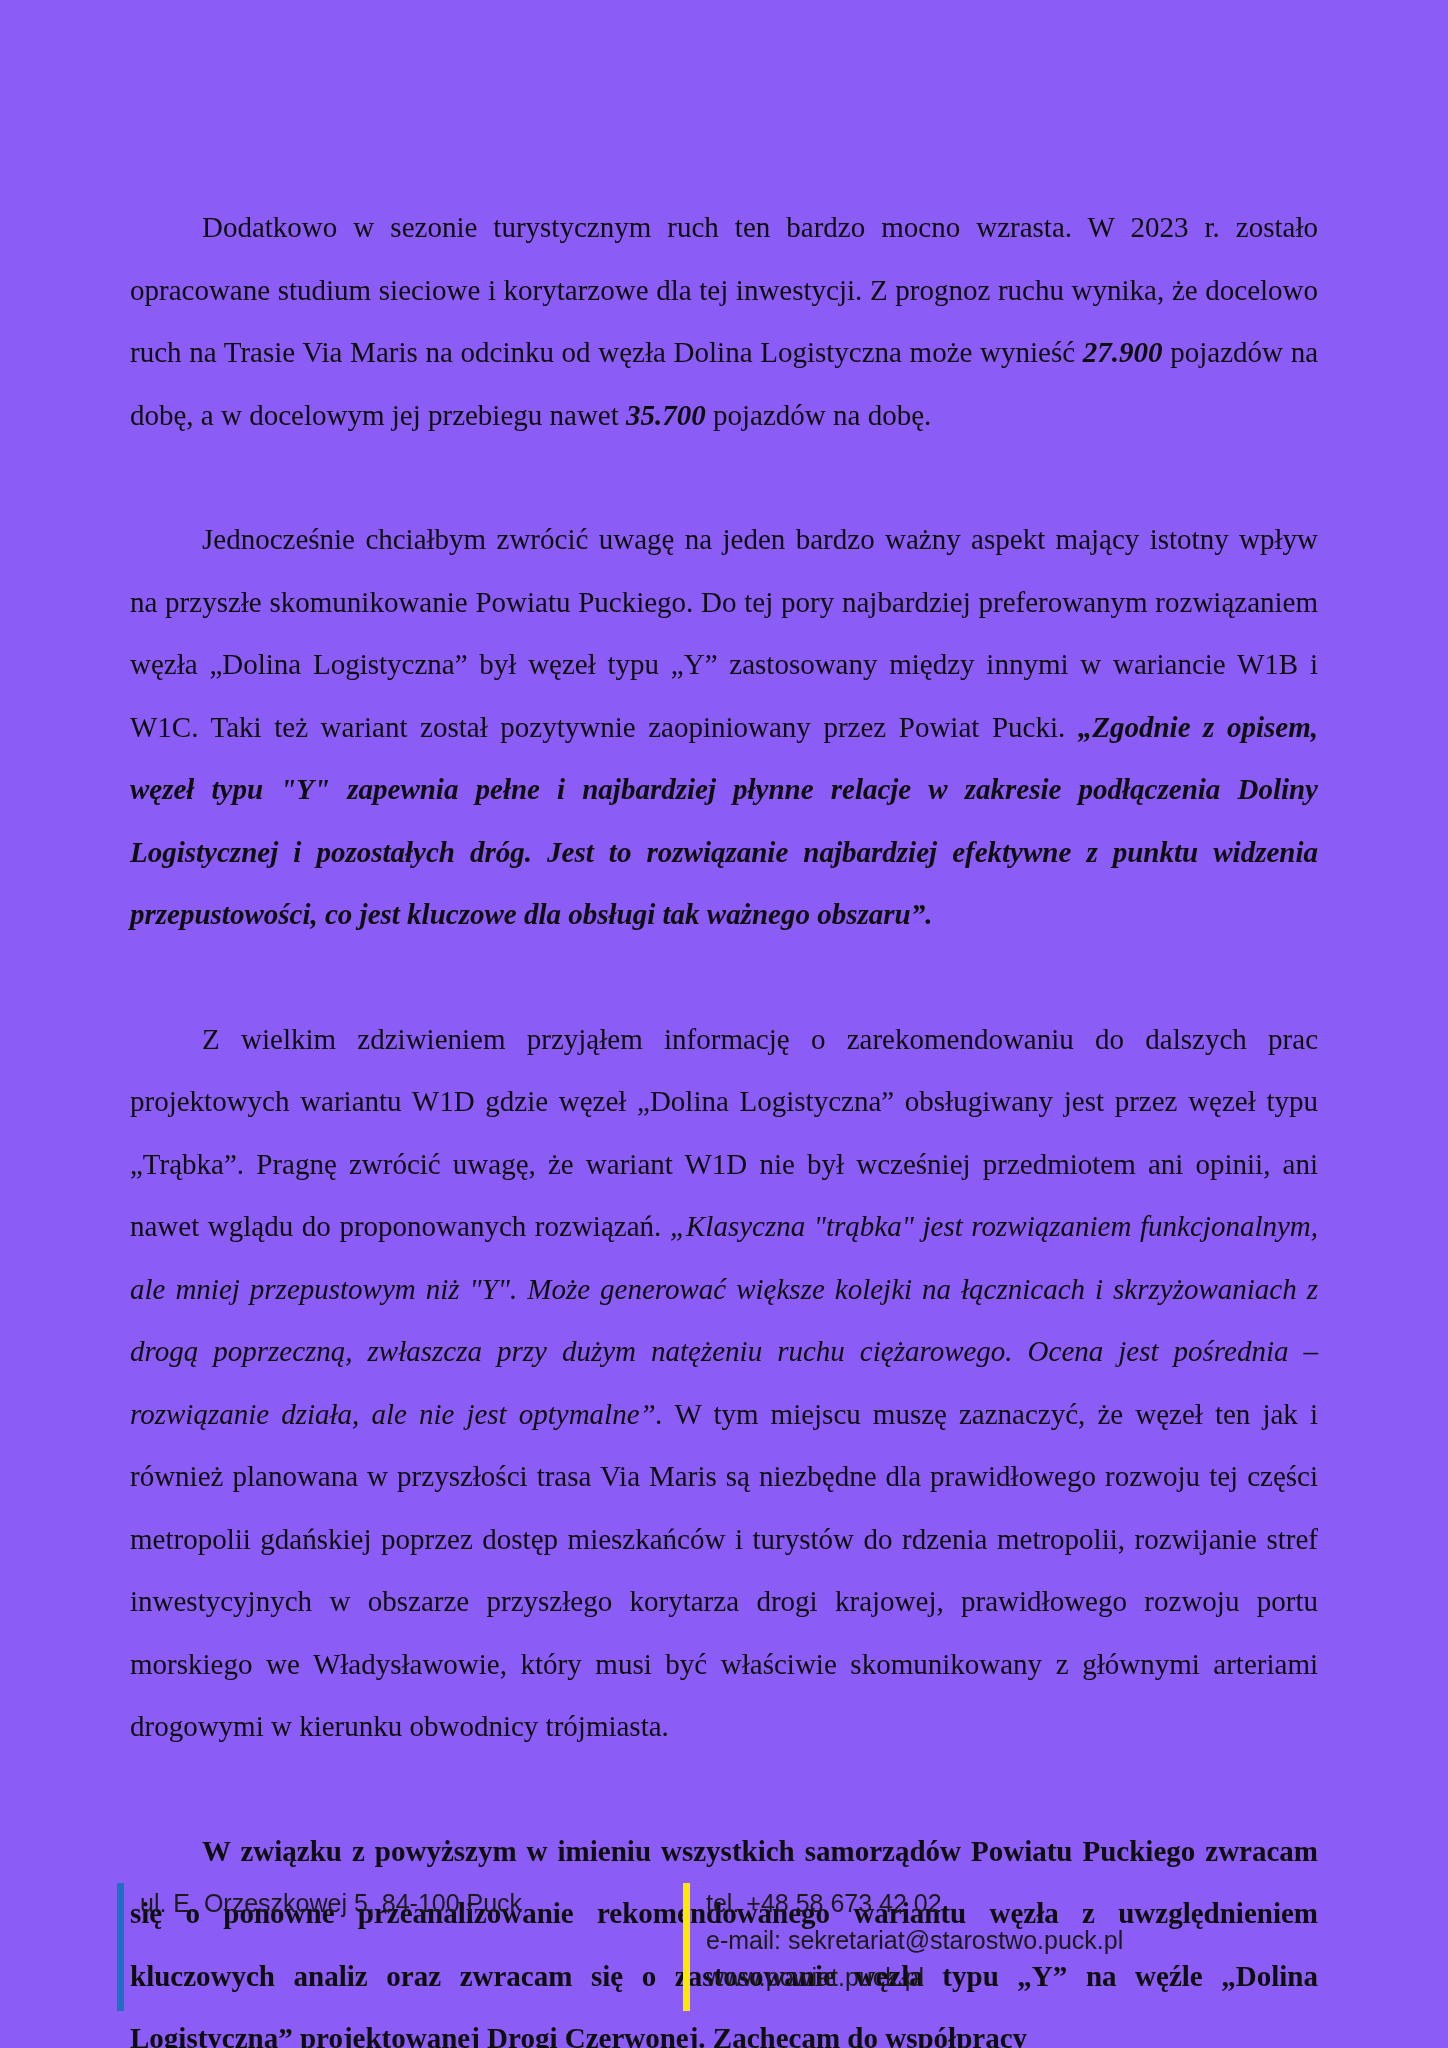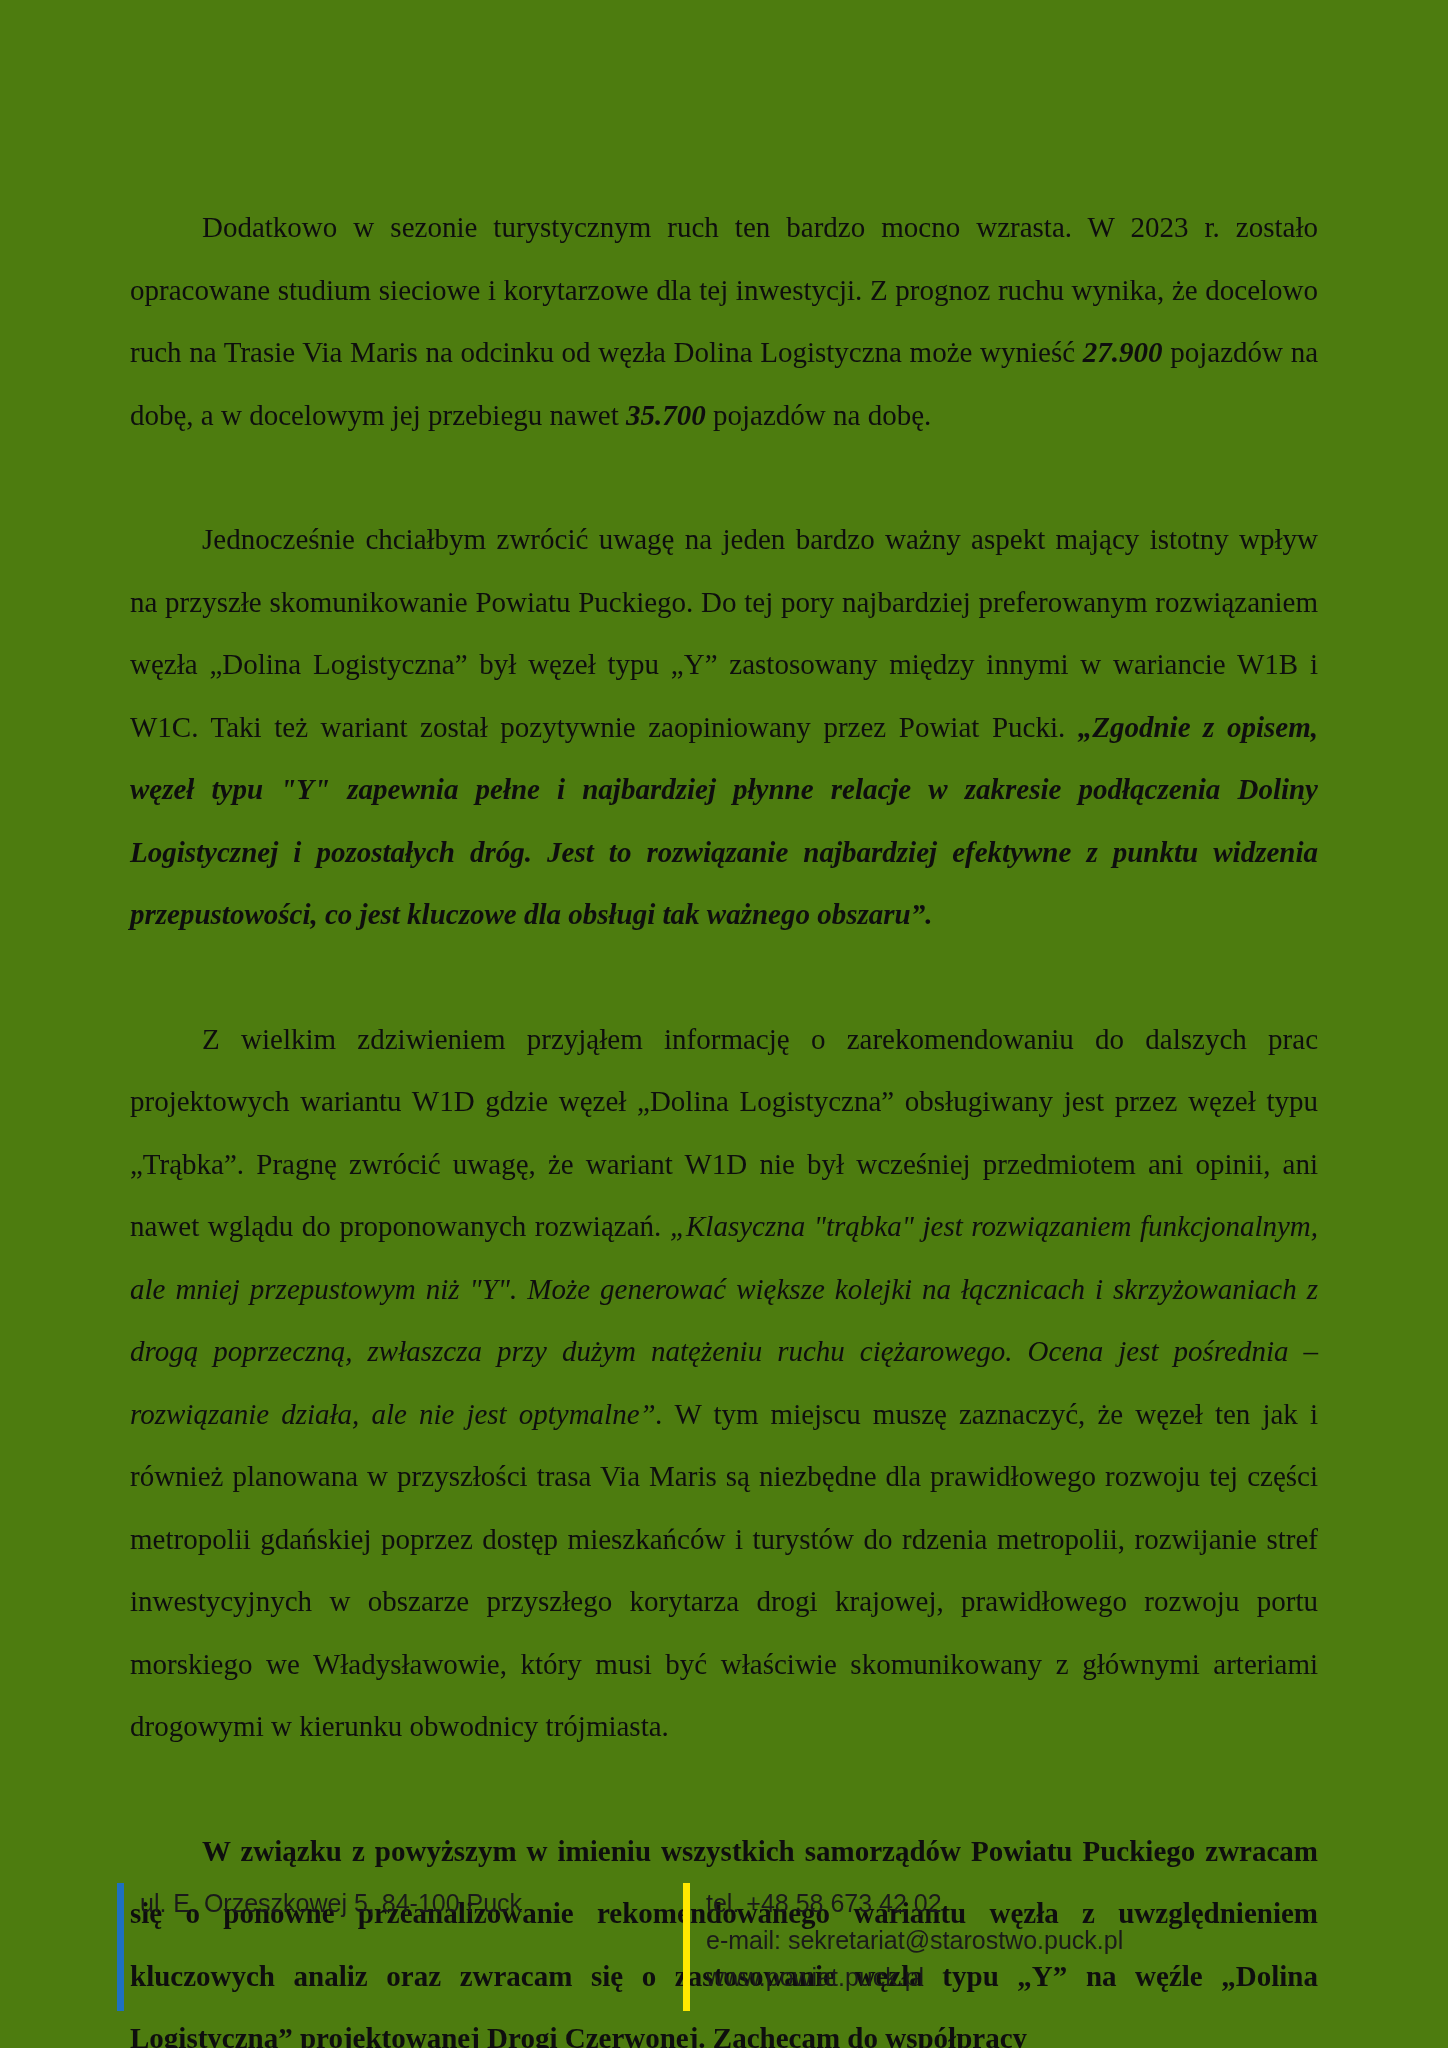--- a/index.html
+++ b/index.html
@@ -4,21 +4,21 @@
 <style>
   html, body {
     margin: 0;
     padding: 0;
     background: #ffffff;
   }
   .page {
     position: relative;
     width: 1448px;
     height: 2048px;
-    background: #4d7c0f;
+    background: #8b5cf6;
     overflow: hidden;
     font-family: "Liberation Serif", serif;
     color: #0e0e0e;
   }
   .body-text {
     position: absolute;
     left: 130px;
     top: 196px;
     width: 1188px;
     font-size: 29px;

